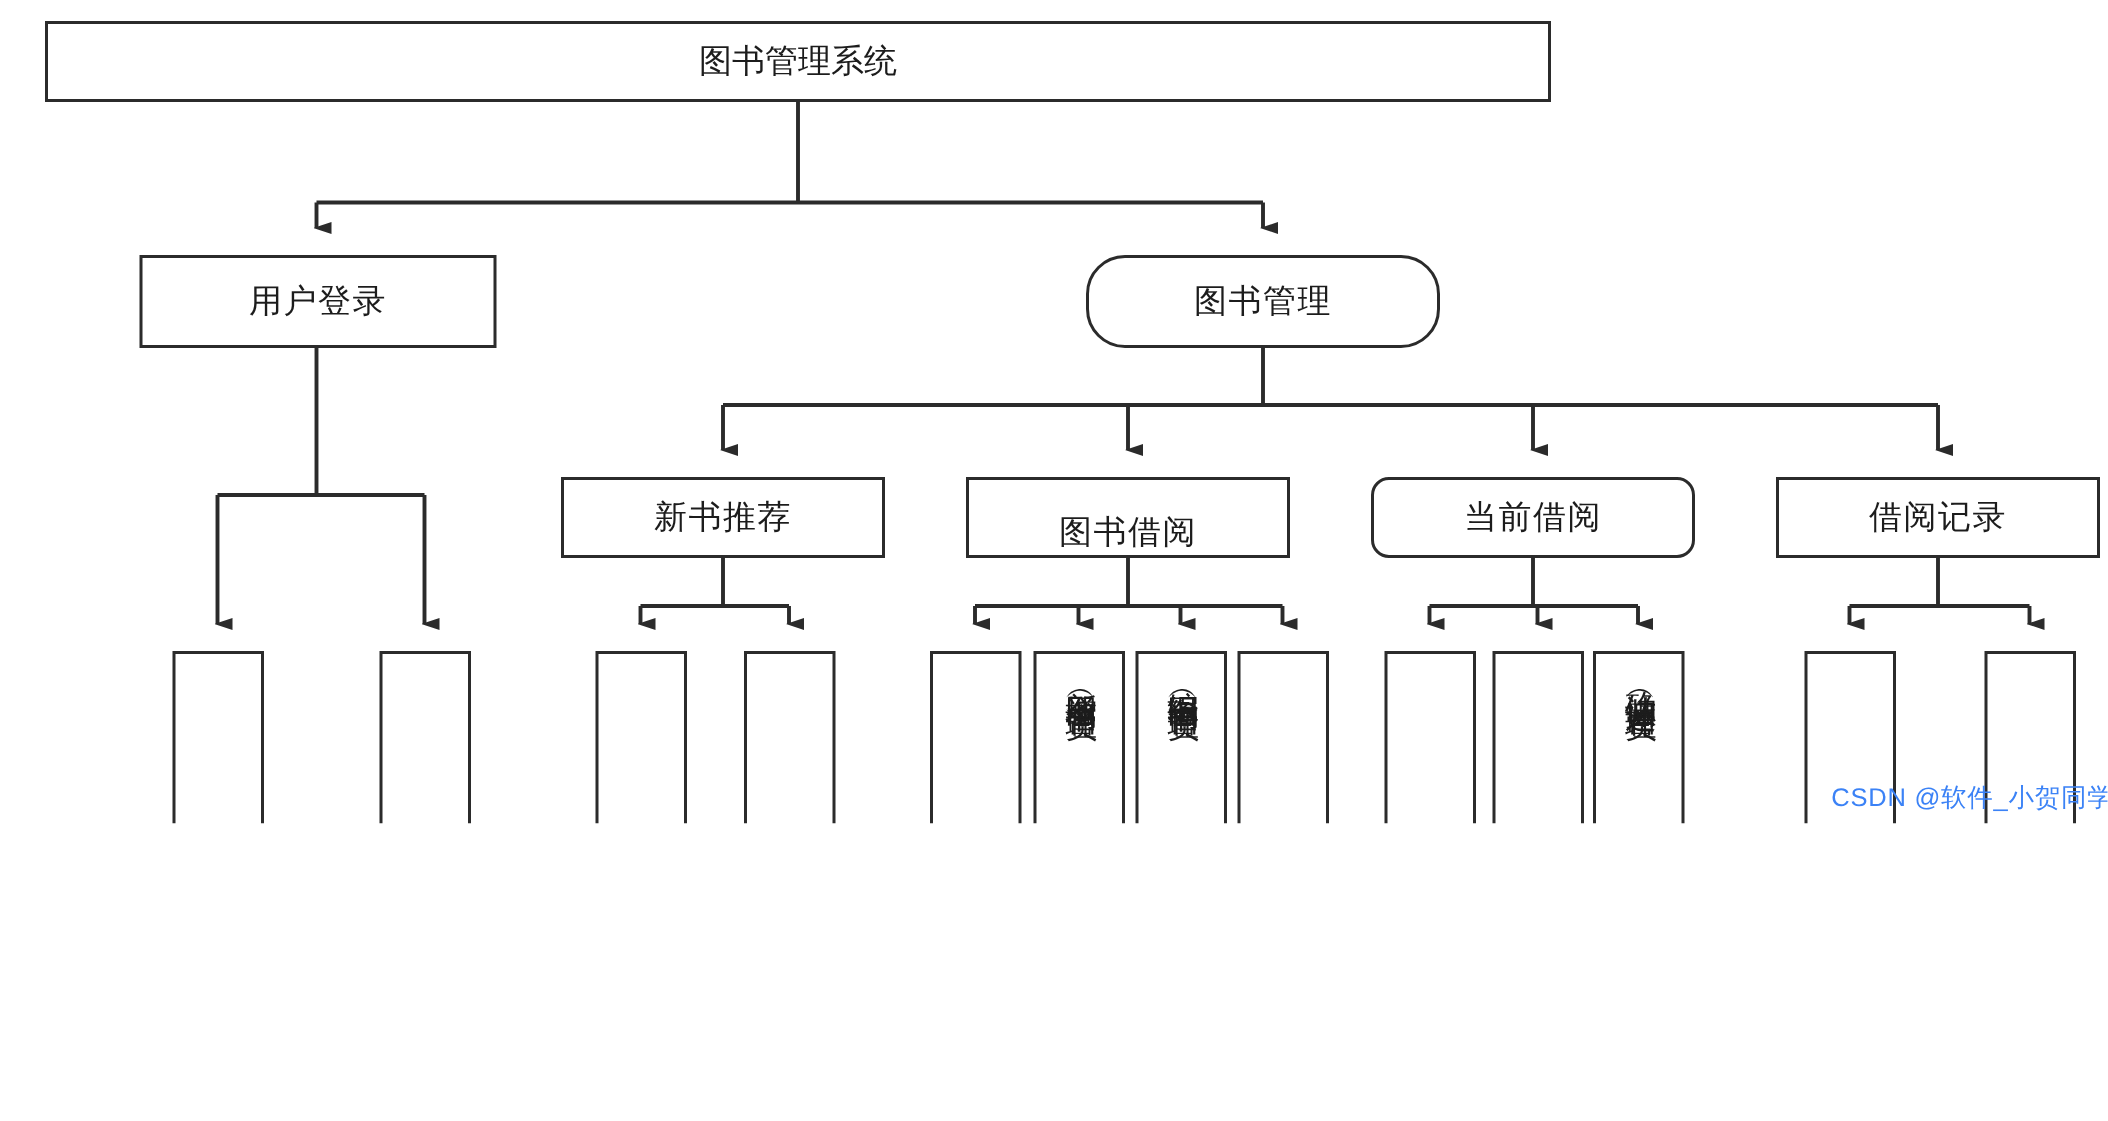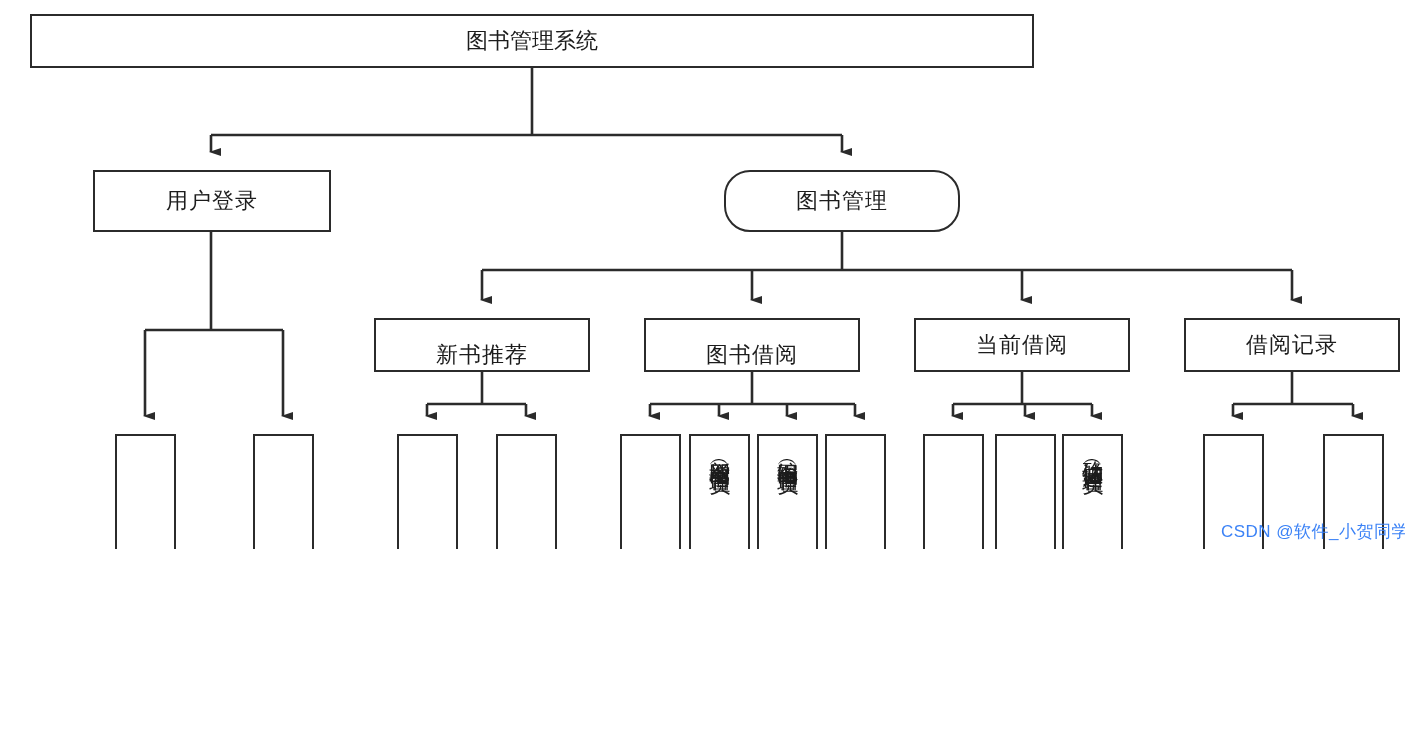--- a/index.html
+++ b/index.html
@@ -135,27 +135,27 @@
   <div id="level2-container">
       <div class="node horiz" style="left: 81px; top: 170px; width: 238px; height: 62px;">
         <span>用户登录</span>
       </div>
       <div class="node horiz" style="left: 712px; top: 170px; width: 236px; height: 62px; border-radius: 26px;">
         <span>图书管理</span>
       </div>
     </div>
 
   <div id="level3-container">
-      <div class="node horiz" style="left: 362px; top: 318px; width: 216px; height: 54px; align-items: flex-end;">
+      <div class="node horiz" style="left: 362px; top: 318px; width: 216px; height: 54px;">
         <span>新书推荐</span>
       </div>
       <div class="node horiz" style="left: 632px; top: 318px; width: 216px; height: 54px; align-items: flex-end;">
         <span>图书借阅</span>
       </div>
-      <div class="node horiz" style="left: 902px; top: 318px; width: 216px; height: 54px;">
+      <div class="node horiz" style="left: 902px; top: 318px; width: 216px; height: 54px; border-radius: 12px;">
         <span>当前借阅</span>
       </div>
       <div class="node horiz" style="left: 1172px; top: 318px; width: 216px; height: 54px;">
         <span>借阅记录</span>
       </div>
     </div>
 
   <div id="leaves-container">
       <div class="node leaf leaf-short" style="left: 103px; top: 434px; width: 61px; height: 299px;">
         <span class="vtext">用户登录</span>

